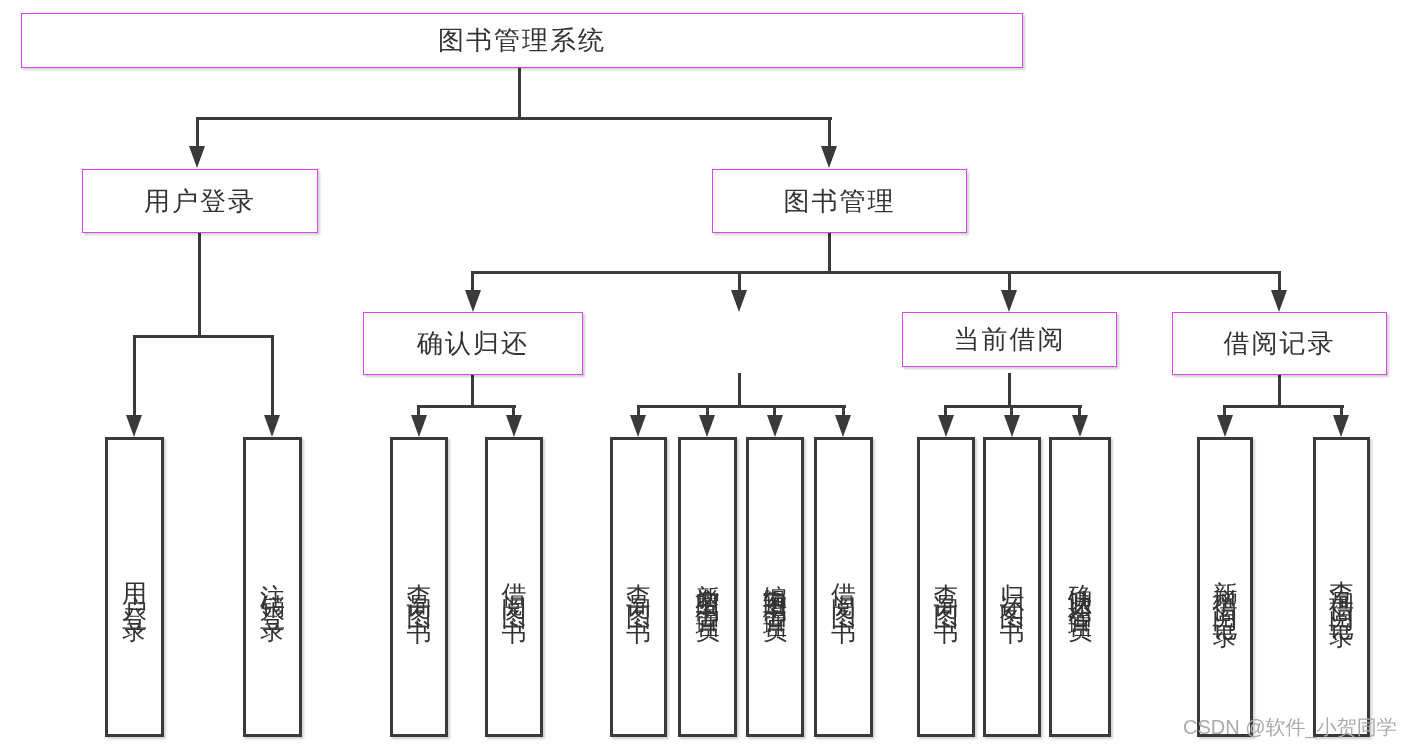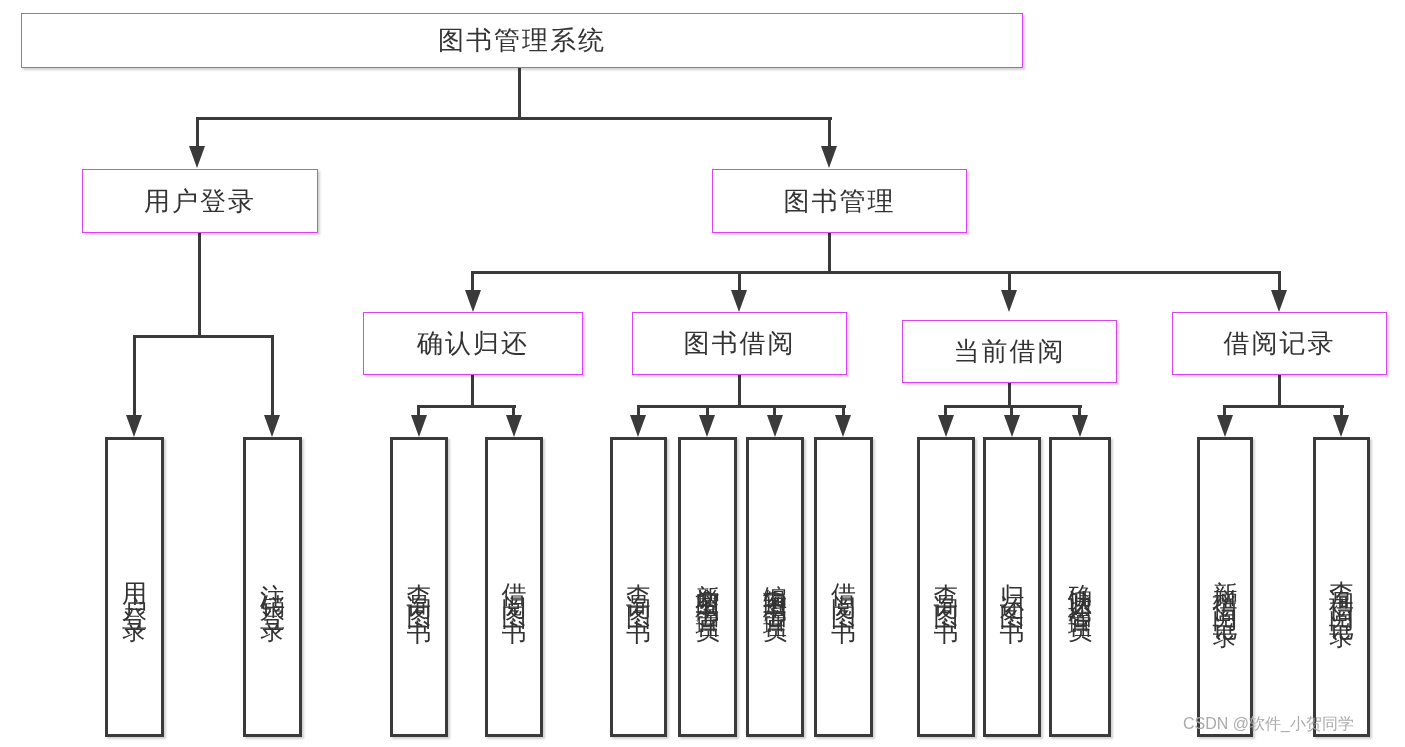--- a/index.html
+++ b/index.html
@@ -69,21 +69,21 @@
     font-size: 24px;
     letter-spacing: 5px;
   }
   .leaf .vtext.mid {
     letter-spacing: 9px;
   }
   .watermark {
     position: absolute;
     left: 1183px;
     top: 714px;
-    font-size: 16px;
+    font-size: 20px;
     color: #ababab;
     white-space: nowrap;
     z-index: 5;
   }
 </style>
 </head>
 <body>
 
 <div class="canvas">
 
@@ -153,24 +153,21 @@
   <div class="node" style="left:82px; top:169px; width:236px; height:64px;">
     <span>用户登录</span>
   </div>
   <div class="node" style="left:712px; top:169px; width:255px; height:64px;">
     <span>图书管理</span>
   </div>
 
   <div class="node" style="left:363px; top:312px; width:220px; height:63px;">
     <span>确认归还</span>
   </div>
-  <div class="node" style="left:632px; top:312px; width:215px; height:63px;">
-    <span>图书借阅</span>
-  </div>
-  <div class="node" style="left:902px; top:312px; width:215px; height:63px;margin-top:8px;">
+  <div class="node" style="left:902px; top:312px; width:215px; height:55px;">
     <span>当前借阅</span>
   </div>
   <div class="node" style="left:1172px; top:312px; width:215px; height:63px;">
     <span>借阅记录</span>
   </div>
 
   <div class="leaf" style="left:105px; width:59px;">
     <span class="vtext">用户登录</span>
   </div>
   <div class="leaf" style="left:243px; width:59px;">

